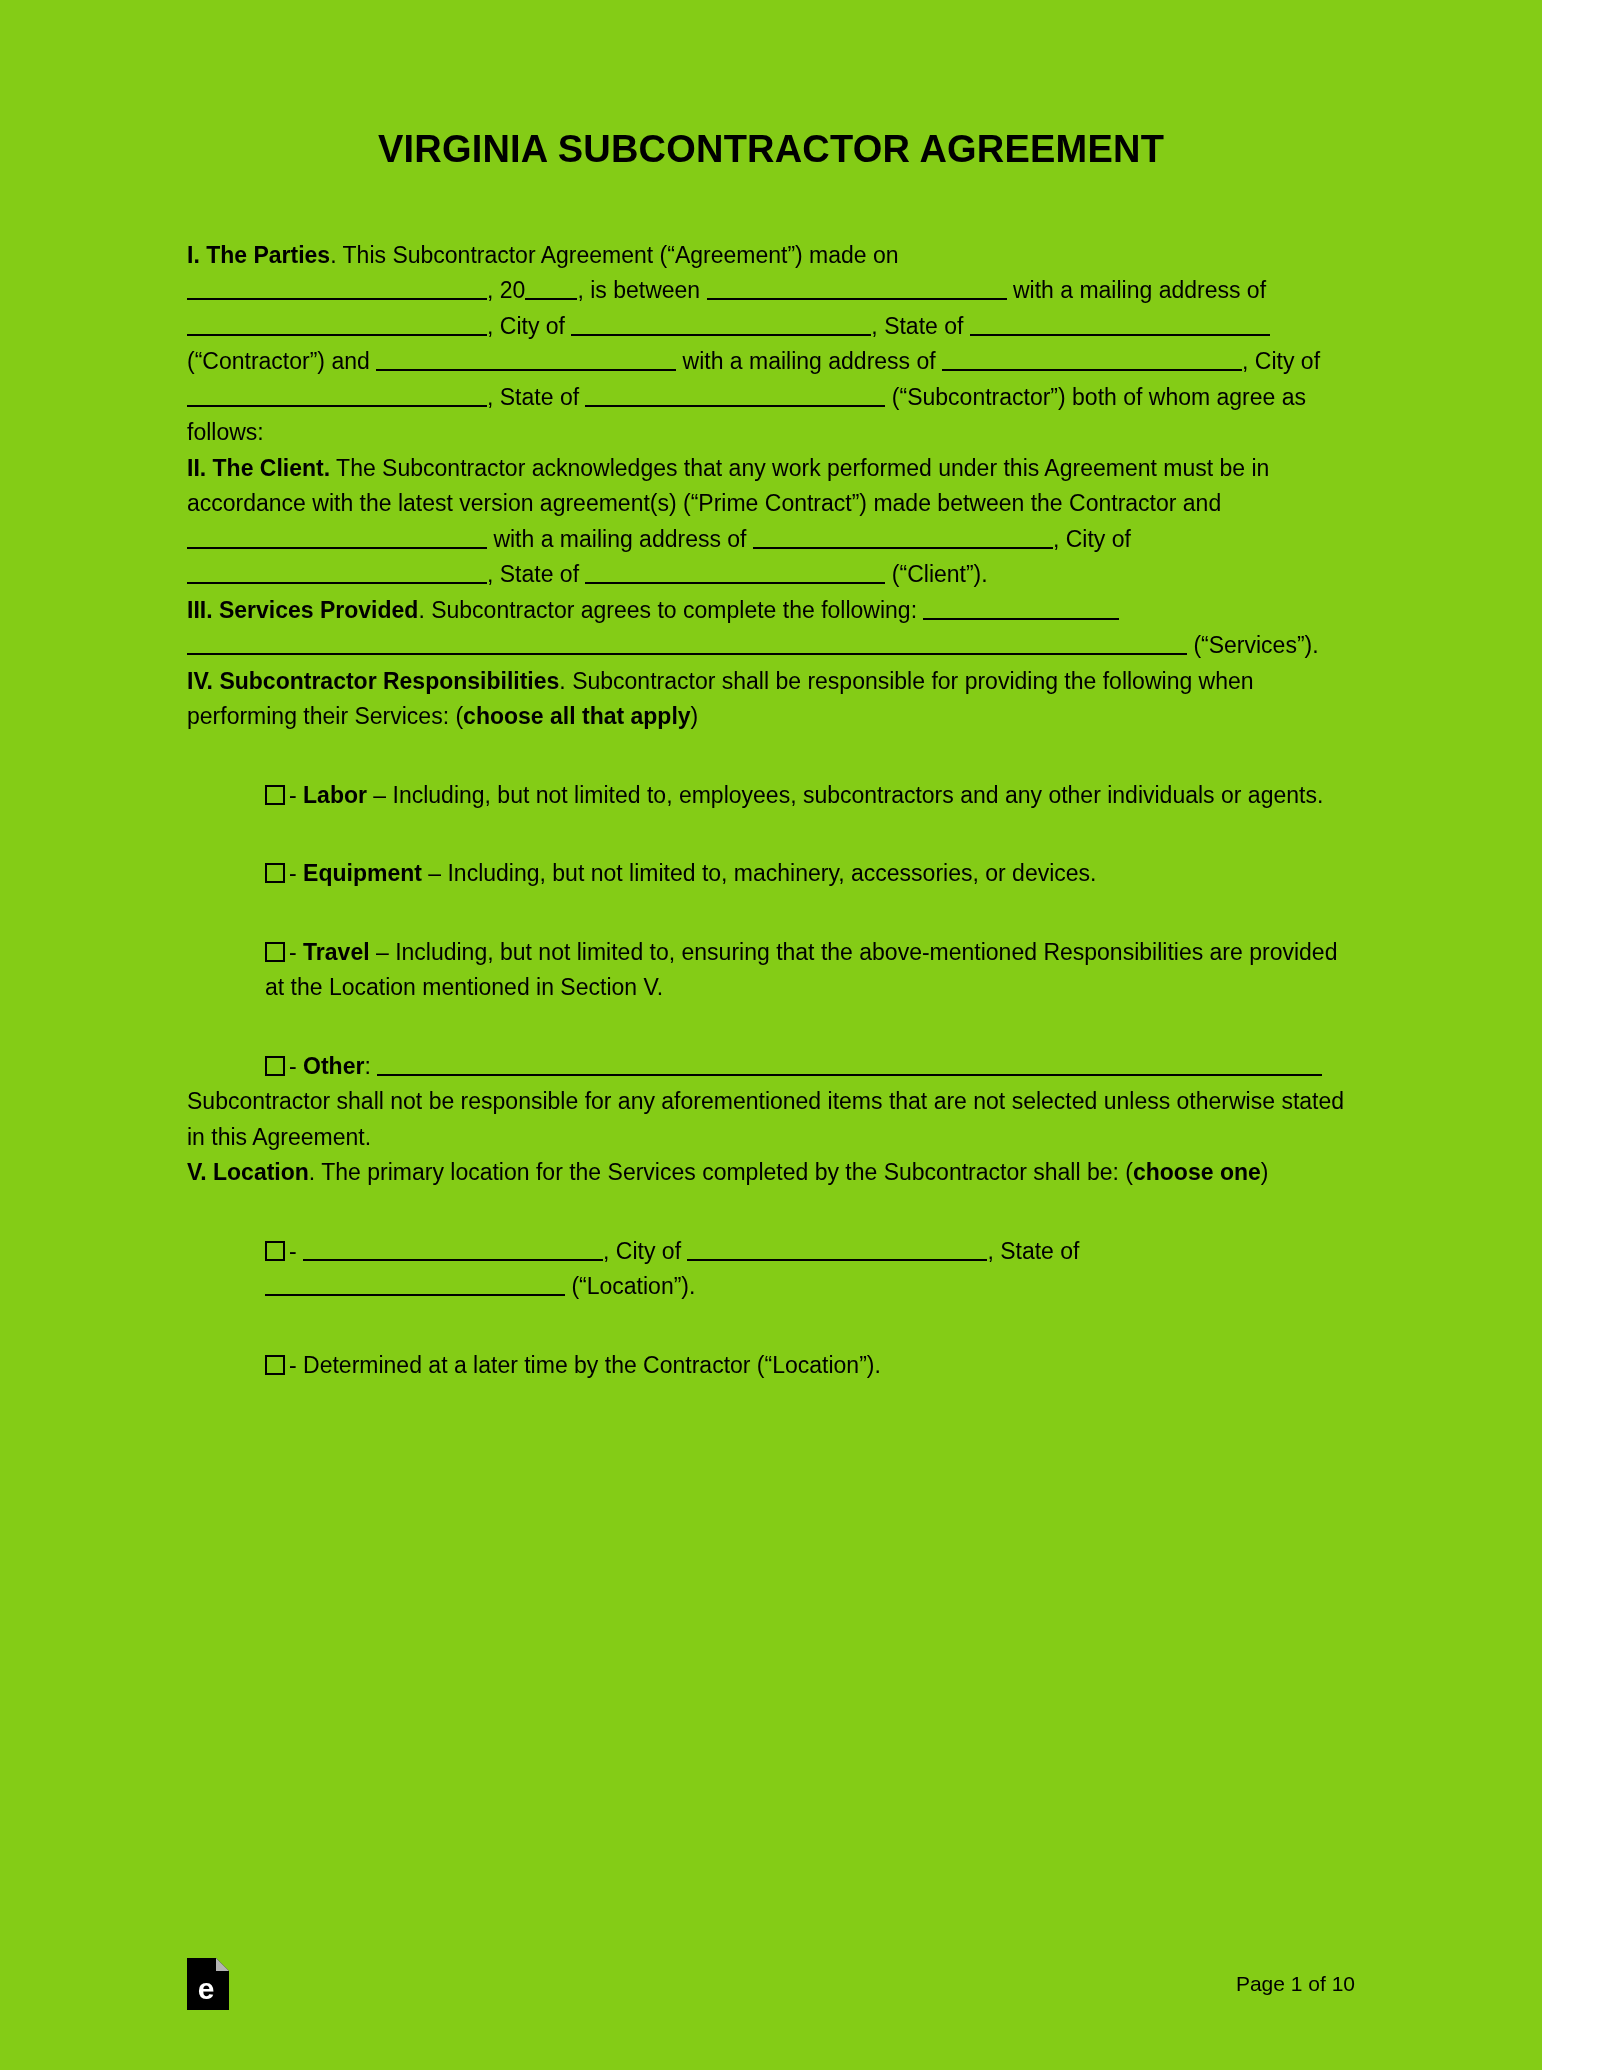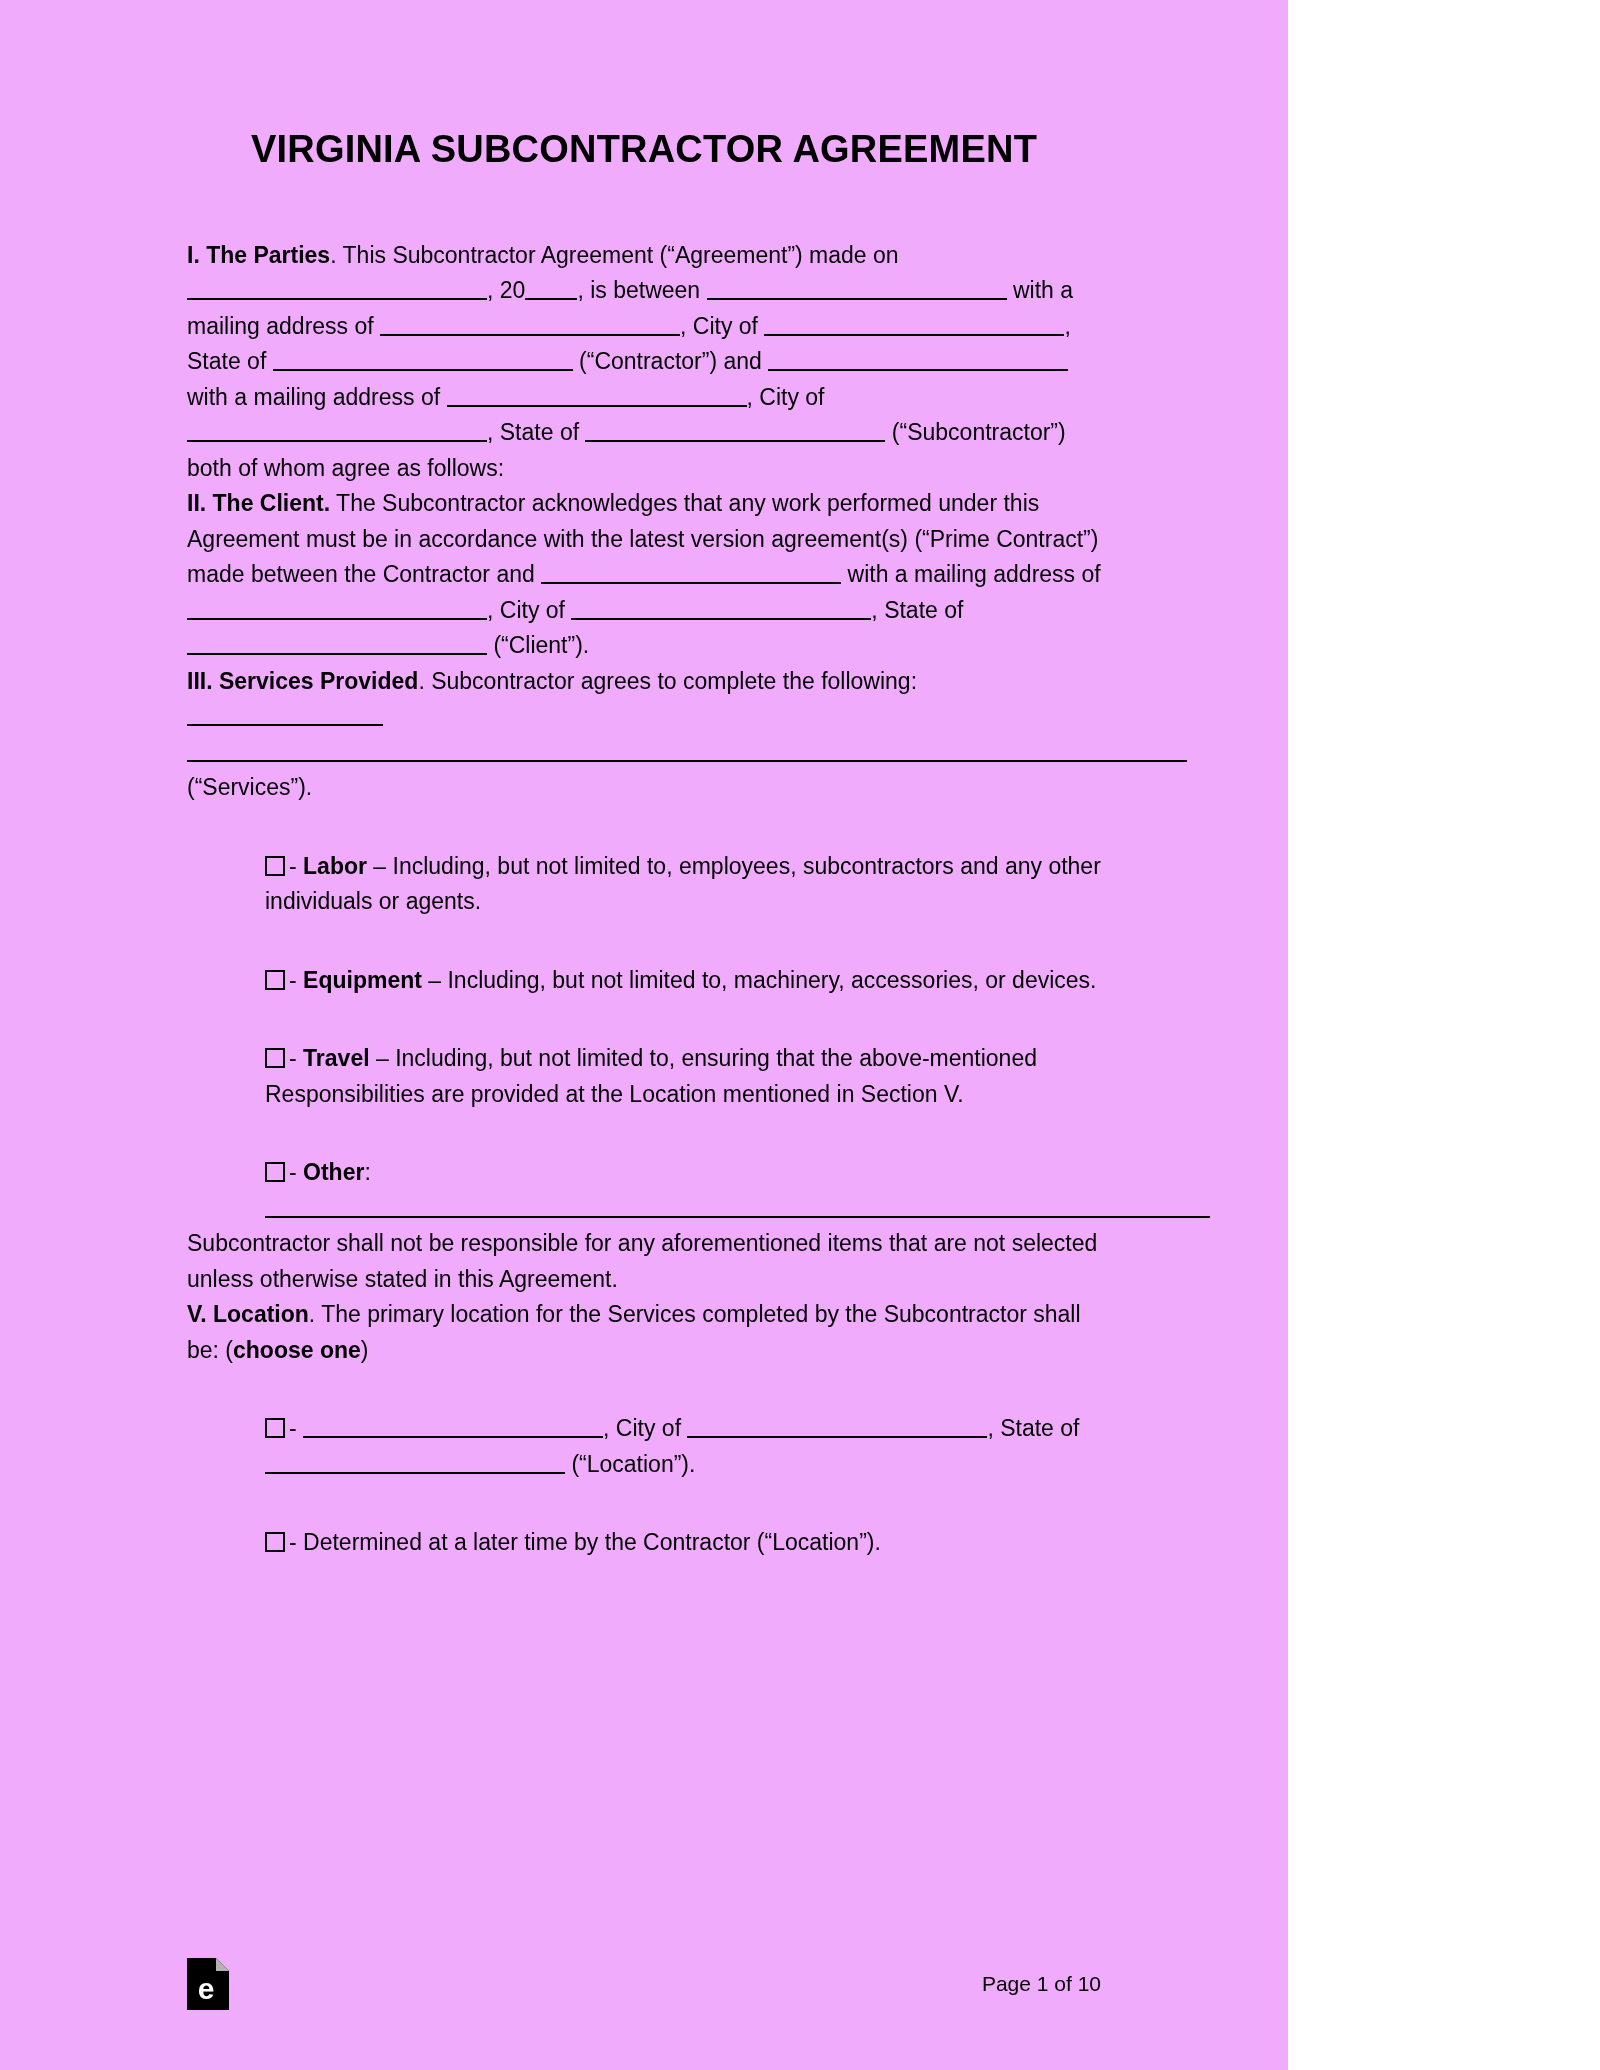--- a/index.html
+++ b/index.html
@@ -2,23 +2,23 @@
 <html><head>
 <meta charset="utf-8">
 <style>
   html, body {
     margin: 0;
     padding: 0;
     background: #ffffff;
   }
   .page {
     position: relative;
-    width: 1288px;
+    width: 1542px;
     height: 2070px;
-    background: #f0abfc;
+    background: #84cc16;
     font-family: "Liberation Sans", sans-serif;
     color: #000000;
     box-sizing: border-box;
     padding: 0 187px 0 187px;
     overflow: hidden;
   }
   .doc-title {
     text-align: center;
     font-size: 38px;
     font-weight: bold;
@@ -124,20 +124,23 @@
       <span>(“Client”).</span>
     </div>
 
     <div class="para">
       <span class="bold">III. Services Provided</span><span>. Subcontractor agrees to complete the following:</span>
       <span class="blank-line bl-svc1"></span>
       <span class="blank-line bl-svc2"></span>
       <span>(“Services”).</span>
     </div>
 
+    <div class="para">
+      <span class="bold">IV. Subcontractor Responsibilities</span><span>. Subcontractor shall be responsible for providing the following when performing their Services: (</span><span class="bold">choose all that apply</span><span>)</span>
+    </div>
 
     <div class="item indent">
       <span class="checkbox-glyph"></span><span>- </span><span class="bold">Labor</span><span> – Including, but not limited to, employees, subcontractors and any other individuals or agents.</span>
     </div>
 
 
     <div class="item indent">
       <span class="checkbox-glyph"></span><span>- </span><span class="bold">Equipment</span><span> – Including, but not limited to, machinery, accessories, or devices.</span>
     </div>
 

